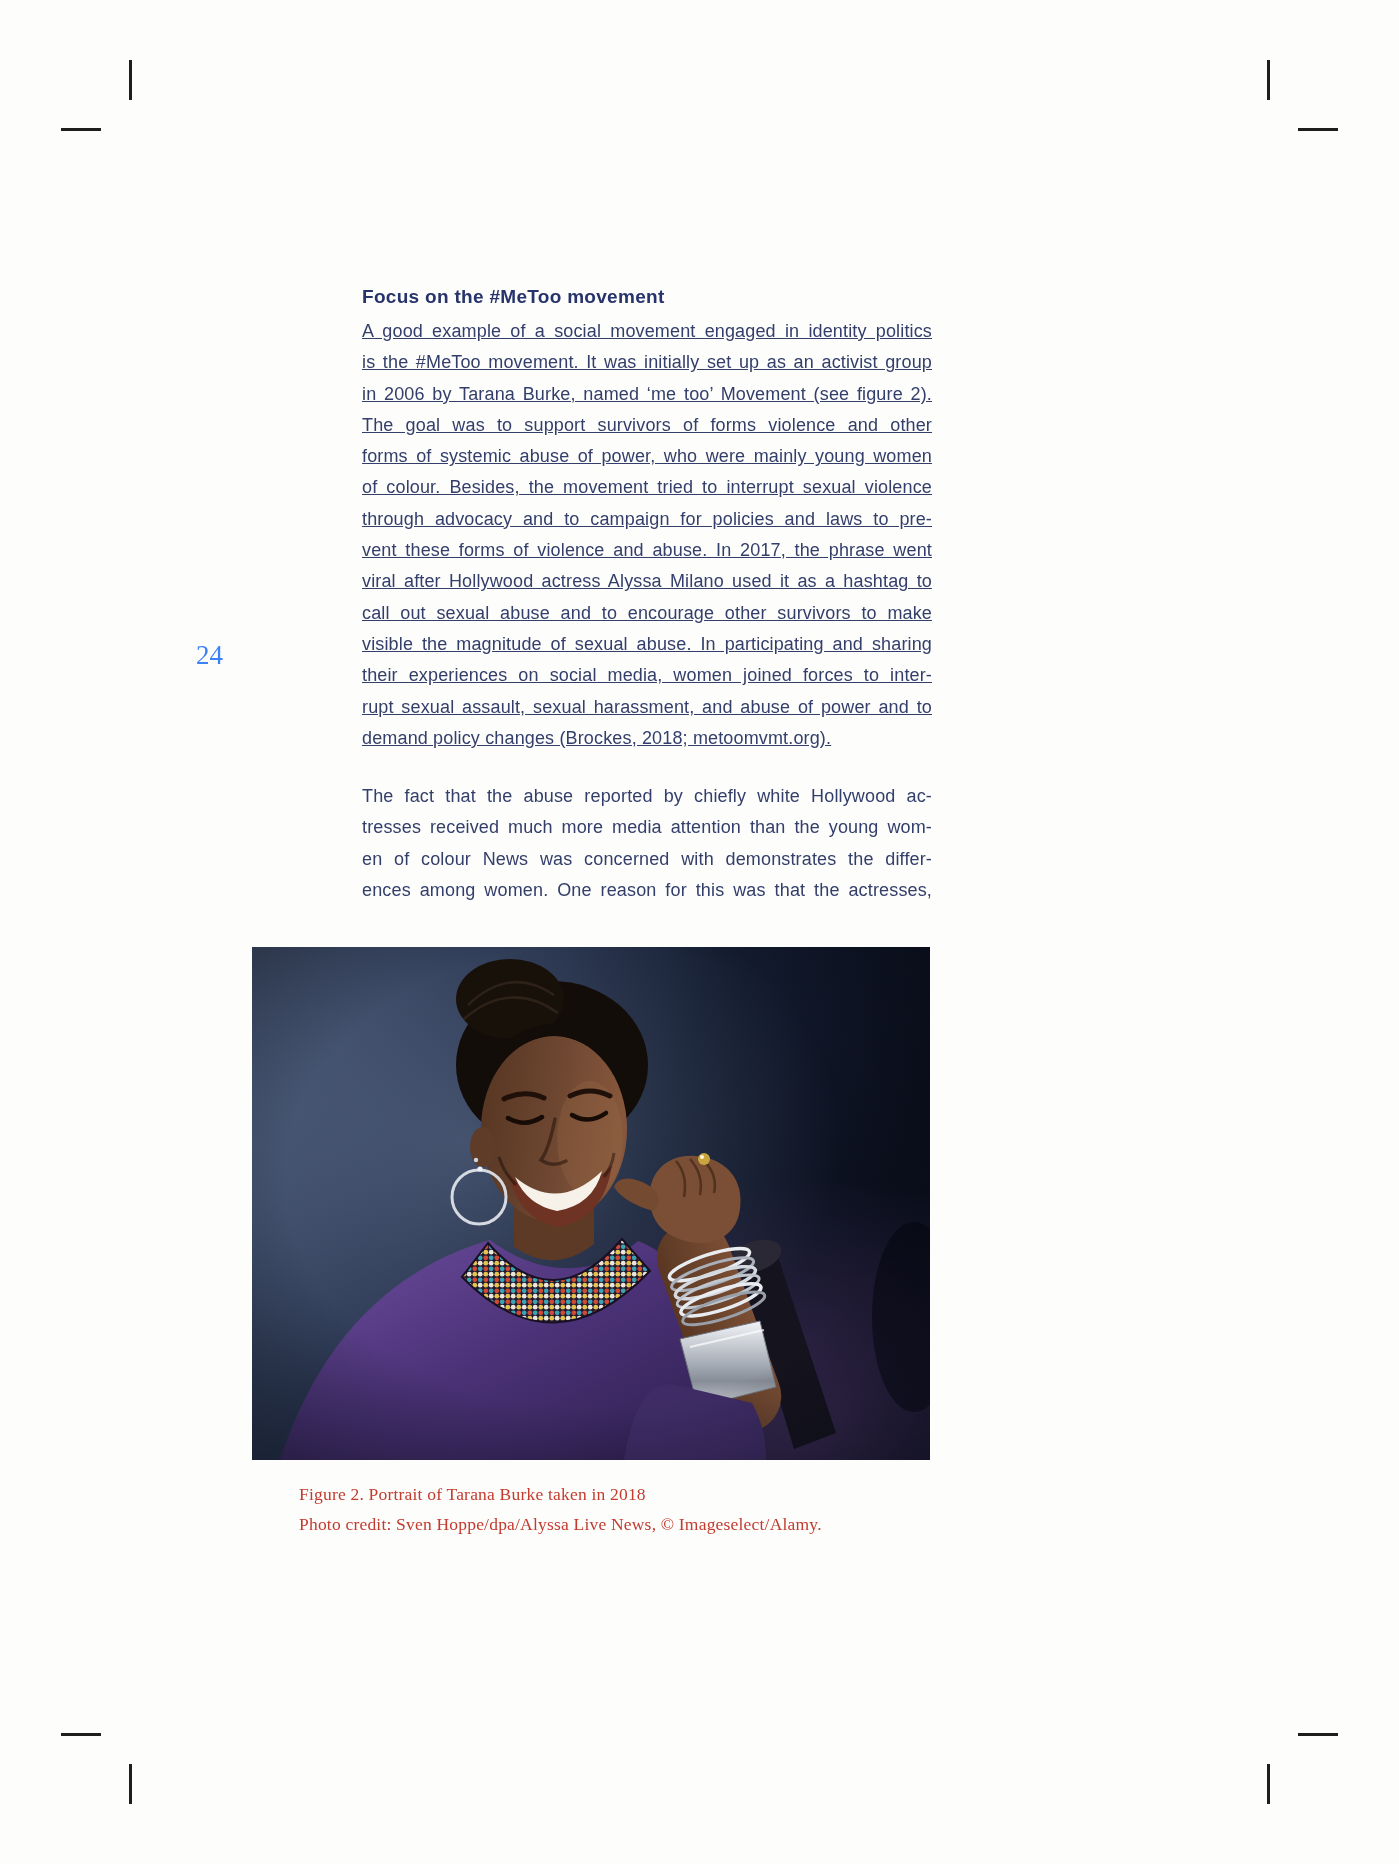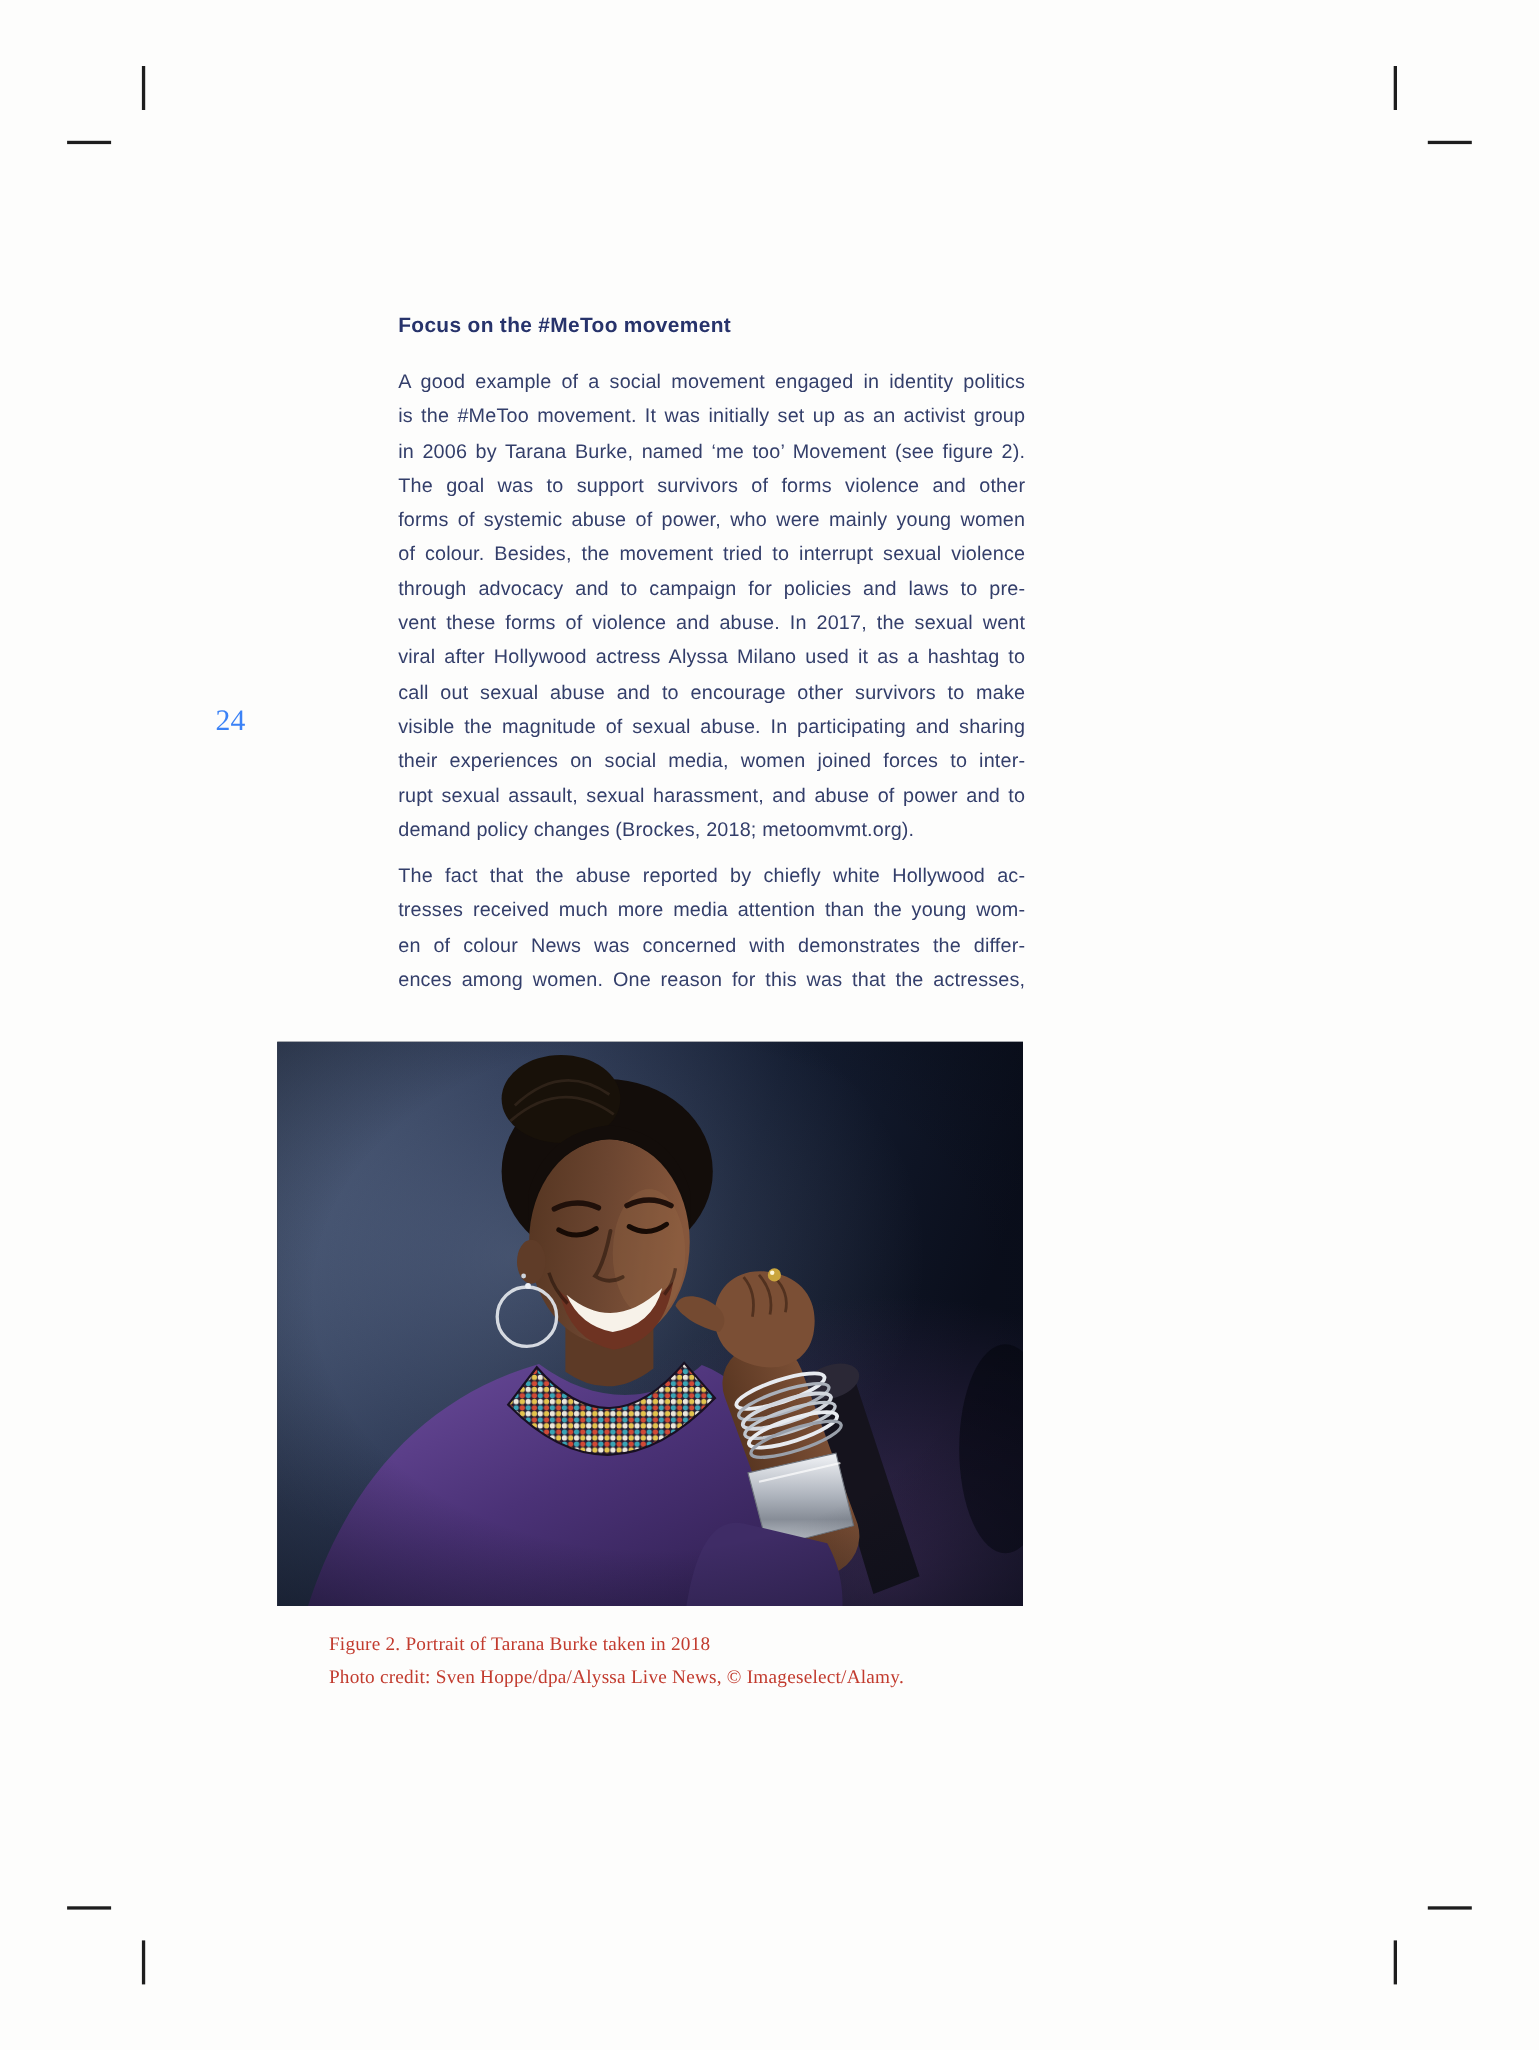--- a/index.html
+++ b/index.html
@@ -31,21 +31,21 @@
     position:absolute;left:362px;top:258px;width:570px;
     font-size:19px;font-weight:bold;letter-spacing:0.3px;
     color:var(--heading-text);
     margin-top:28px;
   }
   .para{
     position:absolute;left:362px;width:570px;
     font-size:18px;line-height:31.3px;letter-spacing:0.15px;
     color:var(--body-text);
   }
-  .para-1{top:332px;}
+  .para-1{top:316px;text-decoration:underline;}
   .para-2{top:781px;}
   .para .line{text-align:justify;text-align-last:justify;}
   .para.last-line-left .line:last-child{text-align-last:left;}
 
   .photo{
     position:absolute;left:252px;top:947px;width:678px;height:513px;
     background:#0c1120;
   }
   .photo svg{display:block;}
 
@@ -75,21 +75,21 @@
   <div class="heading">Focus on the #MeToo movement</div>
 
   <div class="para para-1 last-line-left">
       <div class="line">A good example of a social movement engaged in identity politics</div>
       <div class="line">is the #MeToo movement. It was initially set up as an activist group</div>
       <div class="line">in 2006 by Tarana Burke, named ‘me too’ Movement (see figure 2).</div>
       <div class="line">The goal was to support survivors of forms violence and other</div>
       <div class="line">forms of systemic abuse of power, who were mainly young women</div>
       <div class="line">of colour. Besides, the movement tried to interrupt sexual violence</div>
       <div class="line">through advocacy and to campaign for policies and laws to pre-</div>
-      <div class="line">vent these forms of violence and abuse. In 2017, the sexual went</div>
+      <div class="line">vent these forms of violence and abuse. In 2017, the phrase went</div>
       <div class="line">viral after Hollywood actress Alyssa Milano used it as a hashtag to</div>
       <div class="line">call out sexual abuse and to encourage other survivors to make</div>
       <div class="line">visible the magnitude of sexual abuse. In participating and sharing</div>
       <div class="line">their experiences on social media, women joined forces to inter-</div>
       <div class="line">rupt sexual assault, sexual harassment, and abuse of power and to</div>
       <div class="line">demand policy changes (Brockes, 2018; metoomvmt.org).</div>
     </div>
 
   <div class="para para-2">
       <div class="line">The fact that the abuse reported by chiefly white Hollywood ac-</div>

